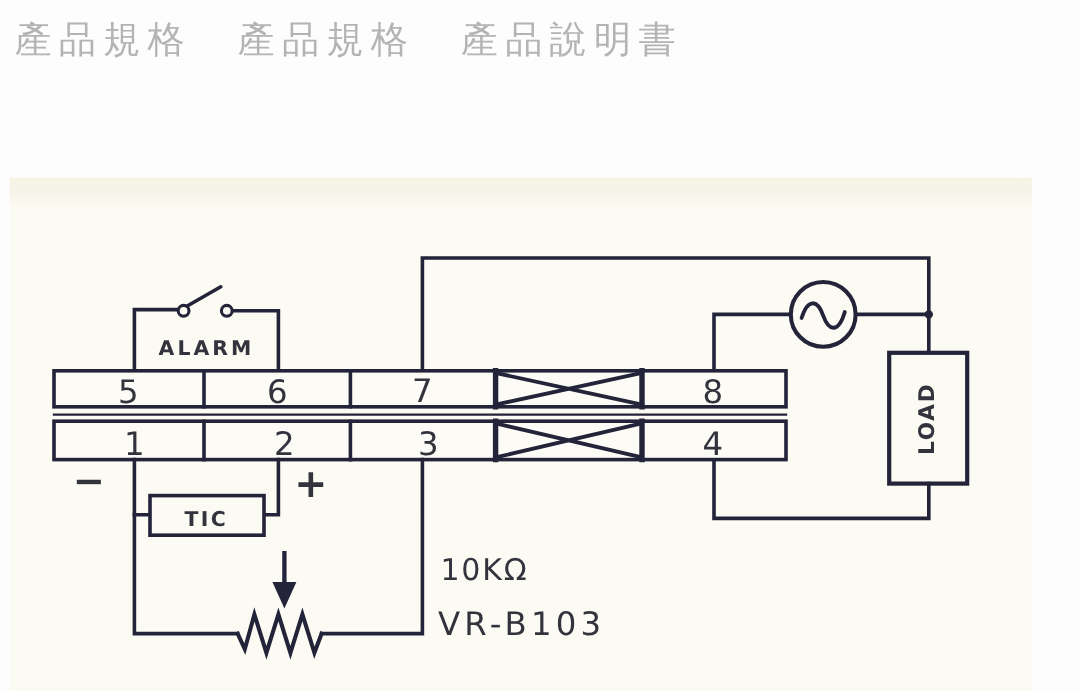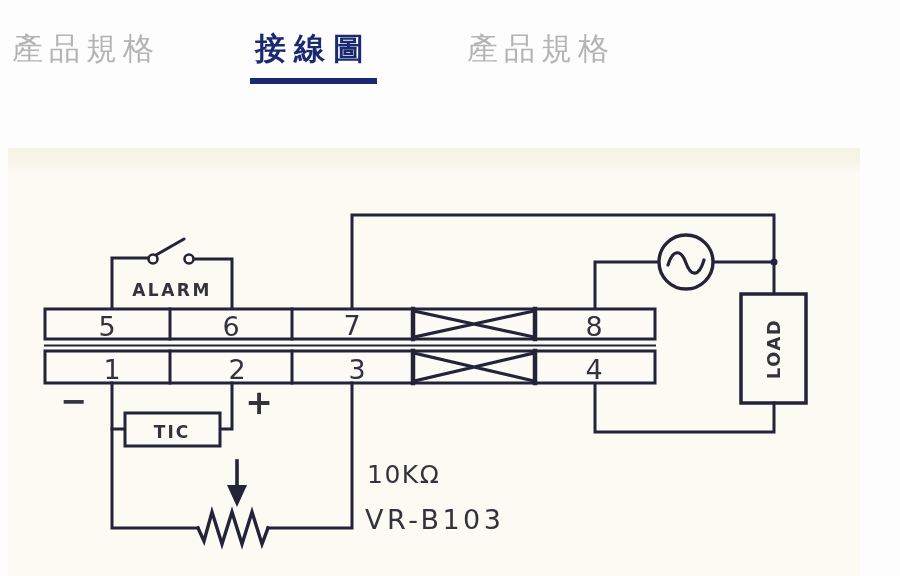--- a/index.html
+++ b/index.html
@@ -4,23 +4,22 @@
 <style>
   html,body{margin:0;padding:0;}
   body{
     width:900px;height:576px;position:relative;overflow:hidden;
     background:#fdfdfe;
     font-family:"Liberation Sans",sans-serif;
   }
   
   .tabbar{
     position:absolute;left:0;top:0;width:900px;height:90px;
-    display:flex;gap:90px;padding:14px 4px 0 12px;box-sizing:border-box;
+    display:flex;gap:38px;padding:14px 4px 0 12px;box-sizing:border-box;
     align-items:flex-start;
-    margin-top:16px;
   }
   .tab{
     font-size:31px;letter-spacing:6px;color:#b4b4b4;
     white-space:nowrap;cursor:pointer;line-height:1.25;
   }
   .tab.active{
     color:#1b2a70;font-weight:700;letter-spacing:8px;
     padding:0 5px 9px 5px;border-bottom:6px solid #1b2a70;
   }
   
@@ -29,22 +28,22 @@
     background:linear-gradient(#f5f3e4 0px,#f6f4e8 12px,#fbfaf3 24px,#fbfaf3 100%);
   }
   svg.diagram{position:absolute;left:0;top:0;}
   svg text{font-family:"DejaVu Sans","Liberation Sans",sans-serif;fill:#33333d;}
 </style>
 </head>
 <body>
 
 <div class="tabbar">
   <div class="tab">產品規格</div>
-  <div class="tab active">接線圖</div>
   <div class="tab">產品規格</div>
+  <div class="tab">產品說明書</div>
 </div>
 
 <div class="scan"></div>
 
 <svg class="diagram" width="900" height="576" viewBox="0 0 900 576">
   <g stroke="#23233a" fill="none" stroke-width="3" stroke-linecap="square">
 
     <g>
       <path d="M112 310 V258 H148"></path>
       <path d="M194 259 H232 V310"></path>

